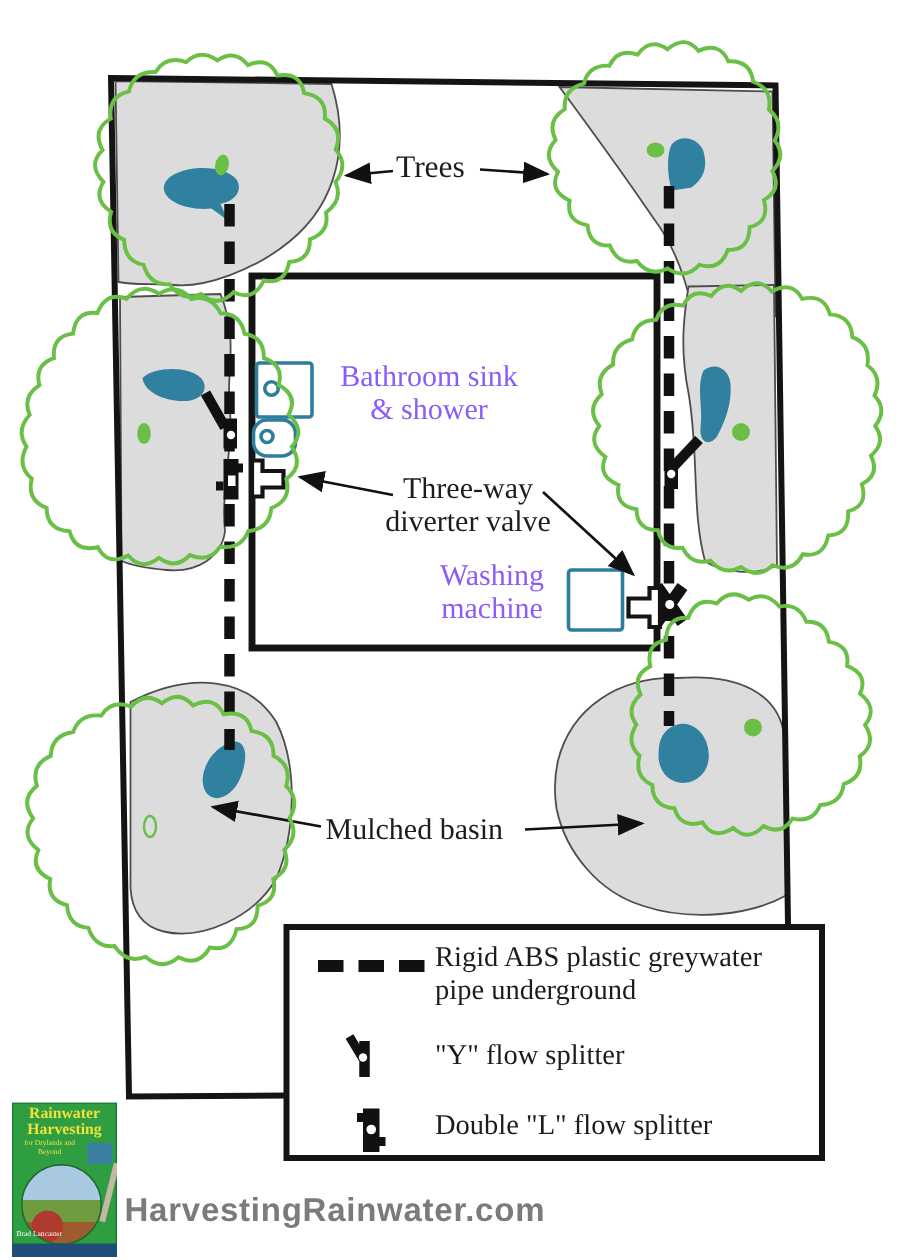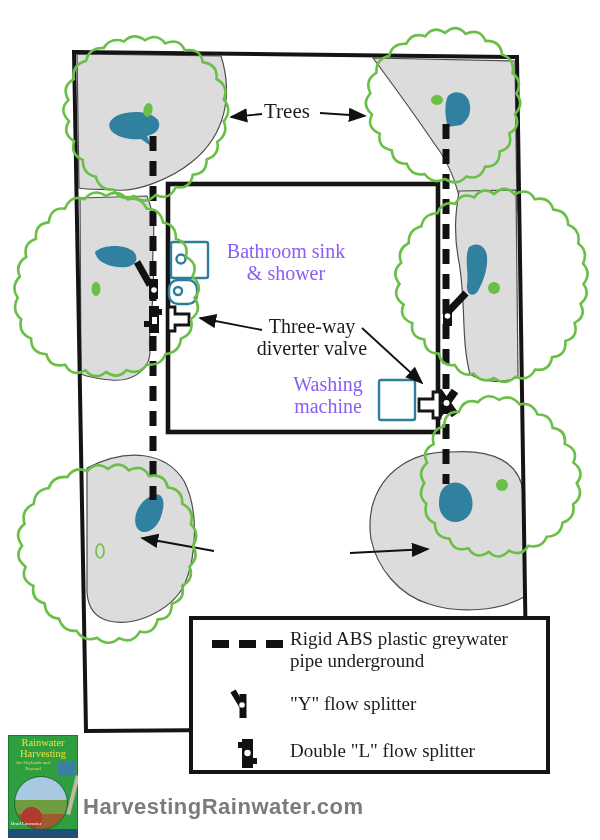--- a/index.html
+++ b/index.html
@@ -23,21 +23,21 @@
   .legend-t3{top:740px;}
   .footer-site{
     position:absolute;left:83px;top:794px;
     font-family:"Liberation Sans", sans-serif;font-weight:bold;
     font-size:22px;color:#7b7b7b;letter-spacing:0.5px;
   }
   
   .book{position:absolute;left:8px;top:735px;width:70px;height:103px;background:#2f9e41;
         box-shadow:0 0 0 1px #1d7a2e inset;overflow:hidden;}
   .book .btitle{position:absolute;left:0;top:3px;width:100%;text-align:center;
-        color:#f0e13c;font-weight:normal;font-size:10.5px;line-height:1.0;
+        color:#f0e13c;font-weight:bold;font-size:10.5px;line-height:1.0;
         font-family:"Liberation Serif", serif;}
   .book .bsub{position:absolute;left:2px;top:25px;width:66%;text-align:center;
         color:#e8e04a;font-size:5px;line-height:1.1;}
   .book .binfo{position:absolute;right:3px;top:27px;width:17px;height:14px;background:#3b80a0;}
   .book .bcircle{position:absolute;left:6px;top:41px;width:52px;height:52px;border-radius:50%;
         border:1px solid #1d6b2c;
         background:
           radial-gradient(circle at 32% 78%, #b03a2e 0 19%, rgba(0,0,0,0) 20%),
           linear-gradient(180deg,#a9c9e2 0 44%,#6f9c3e 44% 72%,#9c5c30 72% 100%);}
   .book .bshovel{position:absolute;right:3px;top:40px;width:4px;height:40px;background:#c2b8a3;
@@ -155,20 +155,21 @@
     </g>
   </svg>
 
   <div class="lbl trees-lbl">Trees</div>
   <div class="lbl center teal bathroom-lbl">Bathroom sink
 &amp; shower</div>
   <div class="lbl center teal washing-lbl">Washing
 machine</div>
   <div class="lbl center diverter-lbl">Three-way
 diverter valve</div>
+  <div class="lbl basin-lbl">Mulched basin</div>
 
   <div class="legend-text legend-t1">Rigid ABS plastic greywater pipe underground</div>
   <div class="legend-text legend-t2">"Y" flow splitter</div>
   <div class="legend-text legend-t3">Double "L" flow splitter</div>
 
   <div class="book">
     <div class="btitle">
       <span>Rainwater</span><br>
       <span>Harvesting</span>
     </div>

